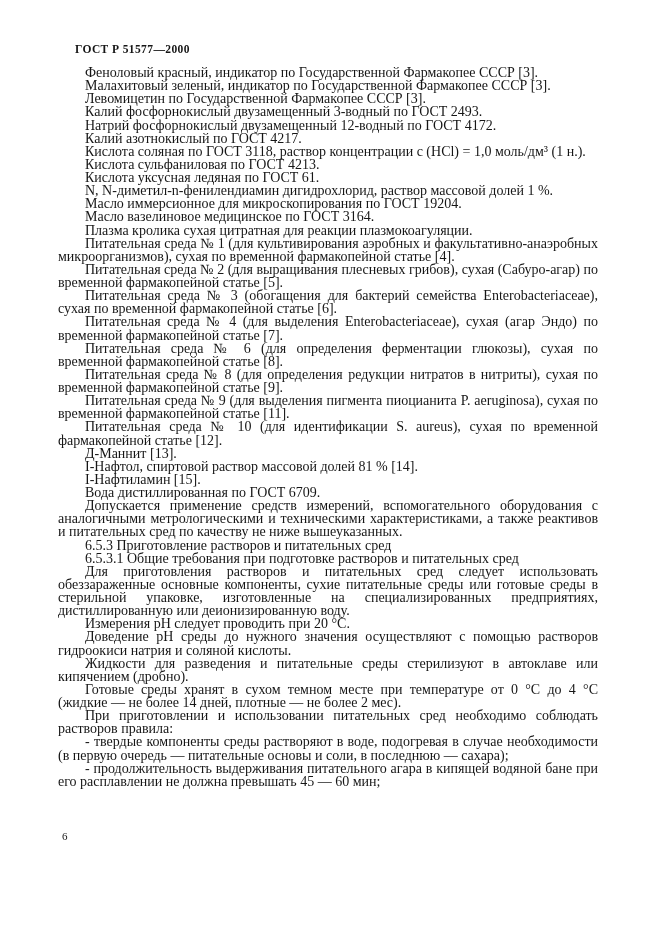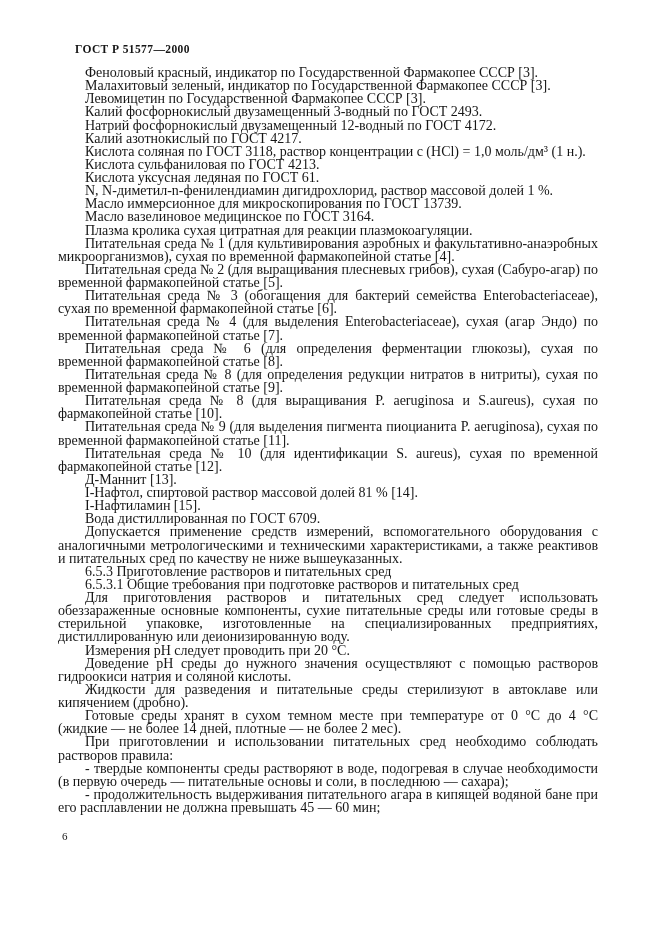--- a/index.html
+++ b/index.html
@@ -55,30 +55,29 @@
       <p class="para">Феноловый красный, индикатор по Государственной Фармакопее СССР [3].</p>
       <p class="para">Малахитовый зеленый, индикатор по Государственной Фармакопее СССР [3].</p>
       <p class="para">Левомицетин по Государственной Фармакопее СССР [3].</p>
       <p class="para">Калий фосфорнокислый двузамещенный 3-водный по ГОСТ 2493.</p>
       <p class="para">Натрий фосфорнокислый двузамещенный 12-водный по ГОСТ 4172.</p>
       <p class="para">Калий азотнокислый по ГОСТ 4217.</p>
       <p class="para">Кислота соляная по ГОСТ 3118, раствор концентрации c (HCl) = 1,0 моль/дм³ (1 н.).</p>
       <p class="para">Кислота сульфаниловая по ГОСТ 4213.</p>
       <p class="para">Кислота уксусная ледяная по ГОСТ 61.</p>
       <p class="para">N, N-диметил-n-фенилендиамин дигидрохлорид, раствор массовой долей 1 %.</p>
-      <p class="para">Масло иммерсионное для микроскопирования по ГОСТ 13739.</p>
+      <p class="para">Масло иммерсионное для микроскопирования по ГОСТ 19204.</p>
       <p class="para">Масло вазелиновое медицинское по ГОСТ 3164.</p>
       <p class="para">Плазма кролика сухая цитратная для реакции плазмокоагуляции.</p>
       <p class="para">Питательная среда № 1 (для культивирования аэробных и факультативно-анаэробных микроорганизмов), сухая по временной фармакопейной статье [4].</p>
       <p class="para">Питательная среда № 2 (для выращивания плесневых грибов), сухая (Сабуро-агар) по временной фармакопейной статье [5].</p>
       <p class="para">Питательная среда № 3 (обогащения для бактерий семейства Enterobacteriaceae), сухая по временной фармакопейной статье [6].</p>
       <p class="para">Питательная среда № 4 (для выделения Enterobacteriaceae), сухая (агар Эндо) по временной фармакопейной статье [7].</p>
       <p class="para">Питательная среда № 6 (для определения ферментации глюкозы), сухая по временной фармакопейной статье [8].</p>
       <p class="para">Питательная среда № 8 (для определения редукции нитратов в нитриты), сухая по временной фармакопейной статье [9].</p>
-      <p class="para">Питательная среда № 8 (для выращивания P. aeruginosa и S.aureus), сухая по фармакопейной статье [10].</p>
       <p class="para">Питательная среда № 9 (для выделения пигмента пиоцианита P. aeruginosa), сухая по временной фармакопейной статье [11].</p>
       <p class="para">Питательная среда № 10 (для идентификации S. aureus), сухая по временной фармакопейной статье [12].</p>
       <p class="para">Д-Маннит [13].</p>
       <p class="para">I-Нафтол, спиртовой раствор массовой долей 81 % [14].</p>
       <p class="para">I-Нафтиламин [15].</p>
       <p class="para">Вода дистиллированная по ГОСТ 6709.</p>
       <p class="para">Допускается применение средств измерений, вспомогательного оборудования с аналогичными метрологическими и техническими характеристиками, а также реактивов и питательных сред по качеству не ниже вышеуказанных.</p>
       <p class="para">6.5.3 Приготовление растворов и питательных сред</p>
       <p class="para">6.5.3.1 Общие требования при подготовке растворов и питательных сред</p>
       <p class="para">Для приготовления растворов и питательных сред следует использовать обеззараженные основные компоненты, сухие питательные среды или готовые среды в стерильной упаковке, изготовленные на специализированных предприятиях, дистиллированную или деионизированную воду.</p>

